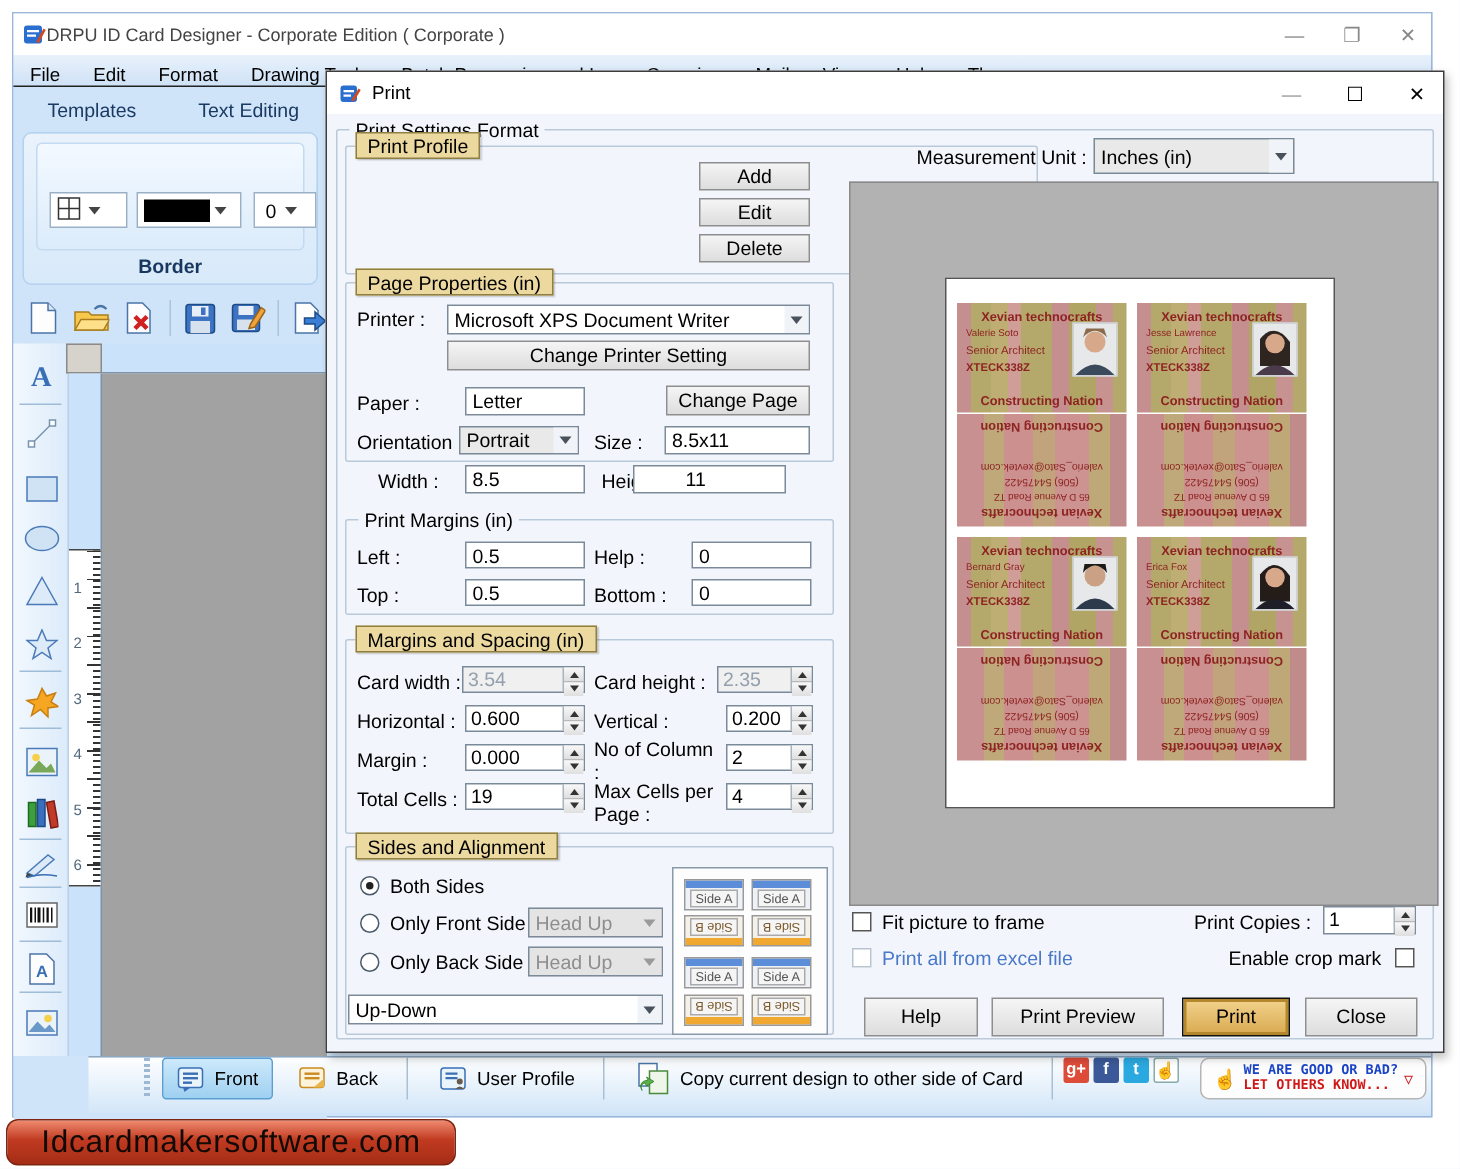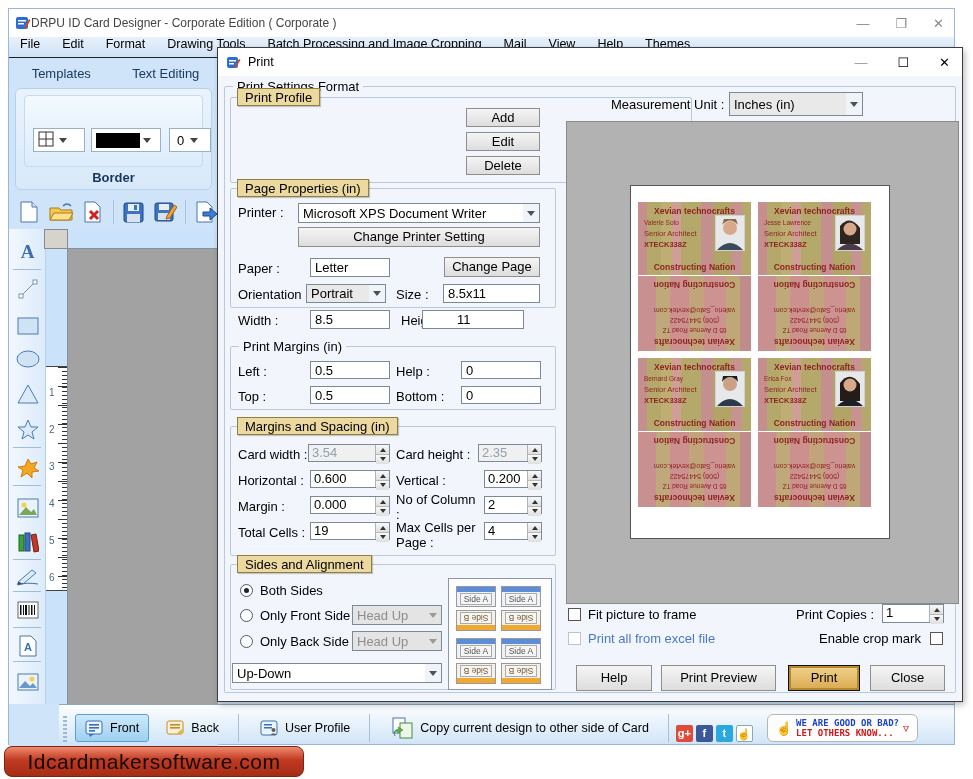--- a/index.html
+++ b/index.html
@@ -8,21 +8,21 @@
 
   
   .main-window { position:absolute; left:8px; top:8px; width:947px; height:737px;
     border:1px solid #9ab6d8; background:#cfe4f8; }
   .titlebar { position:absolute; left:0; top:0; width:100%; height:28px; background:#fff;
     display:flex; align-items:center; }
   .titlebar .title { margin-left:0; font-size:12px; color:#444; }
   .win-btns { position:absolute; right:10px; top:0; height:28px; display:flex; align-items:center; gap:26px; color:#888; font-size:13px; }
   .menubar { position:absolute; left:0; top:28px; width:100%; height:21px;
     background:linear-gradient(#e8f1fb,#cfe2f6); border-bottom:1px solid #222;
-    display:flex; align-items:flex-start; font-size:12.5px; }
+    display:flex; align-items:flex-end; font-size:12.5px; }
   .menubar span { padding:0 11px; }
 
   
   .left-panel { position:absolute; left:0; top:49px; width:209px; height:688px; background:#cfe4f8; }
   .tabs { position:absolute; top:8px; left:0; width:100%; display:flex; }
   .tabs div { flex:1; text-align:center; color:#1b3a63; font-size:13px; }
   .ribbon { position:absolute; left:6px; top:30px; width:197px; height:102px;
     background:linear-gradient(#eaf3fc,#d8e9f9); border:1px solid #b4d2ee; border-radius:6px; }
   .ribbon-inner { position:absolute; left:8px; top:6px; right:8px; height:72px;
     background:linear-gradient(#f3f9ff,#dcecfb); border:1px solid #c3daf1; border-radius:4px; }
@@ -45,21 +45,21 @@
   .v-ruler .white-zone { position:absolute; left:0; top:117px; width:100%; height:225px; background:#fff; border-top:1px solid #444; border-bottom:1px solid #444; }
   .ticks-s { position:absolute; right:0; top:0; width:5px; height:100%;
     background:repeating-linear-gradient(180deg,#333 0 1px,transparent 1px 4px); }
   .ticks-m { position:absolute; right:0; top:0; width:9px; height:100%;
     background:repeating-linear-gradient(180deg,#333 0 1px,transparent 1px 19px); }
   .rnum { position:absolute; left:3px; font-size:10px; color:#50687e; }
   .canvas { position:absolute; left:59px; top:240px; width:150px; height:455px; background:#a2a2a2; }
 
   
   .bottom-bar { position:absolute; left:50px; top:695px; width:895px; height:38px;
-    background:linear-gradient(#fdfeff,#d3e6f8); border-top:1px solid #8fa8bf; display:flex; align-items:flex-end; }
+    background:linear-gradient(#fdfeff,#d3e6f8); border-top:1px solid #8fa8bf; display:flex; align-items:flex-start;padding-left:33px; }
   .bb-grip { width:4px; height:26px; margin-left:4px;
     background:repeating-linear-gradient(180deg,#9db8d2 0 2px,transparent 2px 4px); }
   .bb-btn { height:28px; display:flex; align-items:center; gap:5px; padding:0 9px; margin-left:8px; border-radius:3px; font-size:12.5px; }
   .bb-btn.active { background:linear-gradient(#cde9fb,#9ed0f0); border:1px solid #5a9fd4; }
   .bb-sep { width:1px; height:28px; background:#a9bfd4; margin:0 4px 0 10px; }
   .soc { width:17px; height:17px; border-radius:2px; color:#fff; font-size:11px; font-weight:bold; text-align:center; line-height:17px; margin-left:3px; }
   .fb-badge { margin-left:14px; background:#fdfdfd; border:1px solid #b5b5b5; border-radius:6px; height:28px;
     display:flex; align-items:center; padding:0 8px; gap:4px; }
   .fb-lines { font-family:"DejaVu Sans Mono", monospace; font-size:9px; font-weight:bold; line-height:10px; }
   .fb-l1 { color:#1a44c8; } .fb-l2 { color:#d01818; }
@@ -459,21 +459,21 @@
     <div class="btn" style="left:226px; top:209px; width:96px; height:20px; line-height:18px;">Change Page</div>
     <span class="lbl" style="left:20px; top:239px;">Orientation :</span>
     <div class="dd gray" style="left:88px; top:236px; width:80px; height:19px;">
       <span class="val">Portrait</span>
         <span class="chev">
           <i></i>
         </span>
     </div>
     <span class="lbl" style="left:178px; top:239px;">Size :</span>
     <div class="field" style="left:225px; top:236px; width:97px; height:19px;">8.5x11</div>
-    <span class="lbl" style="left:20px; top:265px;">Width :</span>
+    <span class="lbl" style="left:34px; top:265px;">Width :</span>
     <div class="field" style="left:92px; top:262px; width:80px; height:19px;">8.5</div>
     <span class="lbl" style="left:183px; top:265px;">Height :</span>
     <div class="field" style="left:204px; top:262px; width:102px; height:19px;padding-left:34px;">11</div>
 
     <div class="groupbox" style="left:12px; top:298px; width:326px; height:64px;">
       <span class="gb-label" style="background:#f2f6fc">Print Margins (in)</span>
     </div>
     <span class="lbl" style="left:20px; top:316px;">Left :</span>
     <div class="field" style="left:92px; top:313px; width:80px; height:18px;">0.5</div>
     <span class="lbl" style="left:178px; top:316px;">Help :</span>

